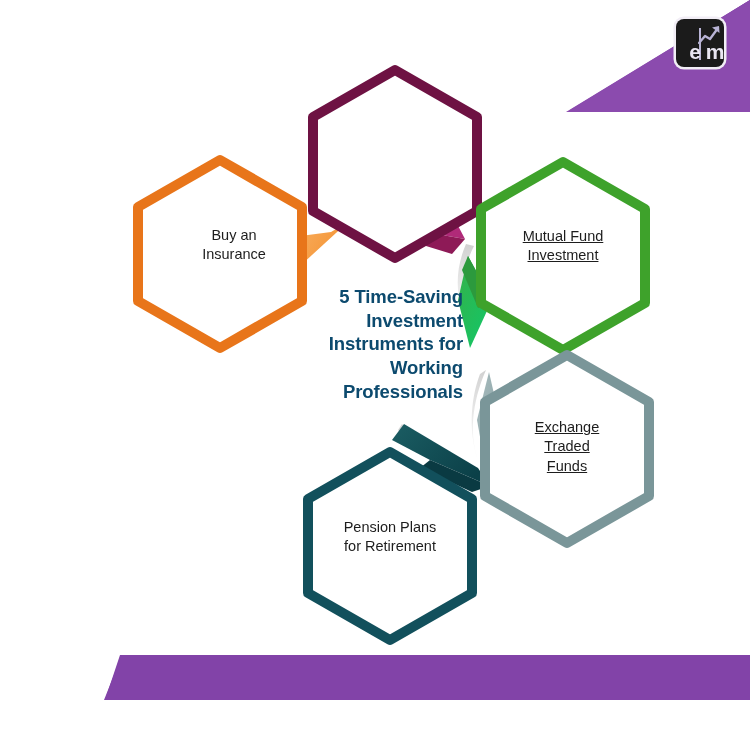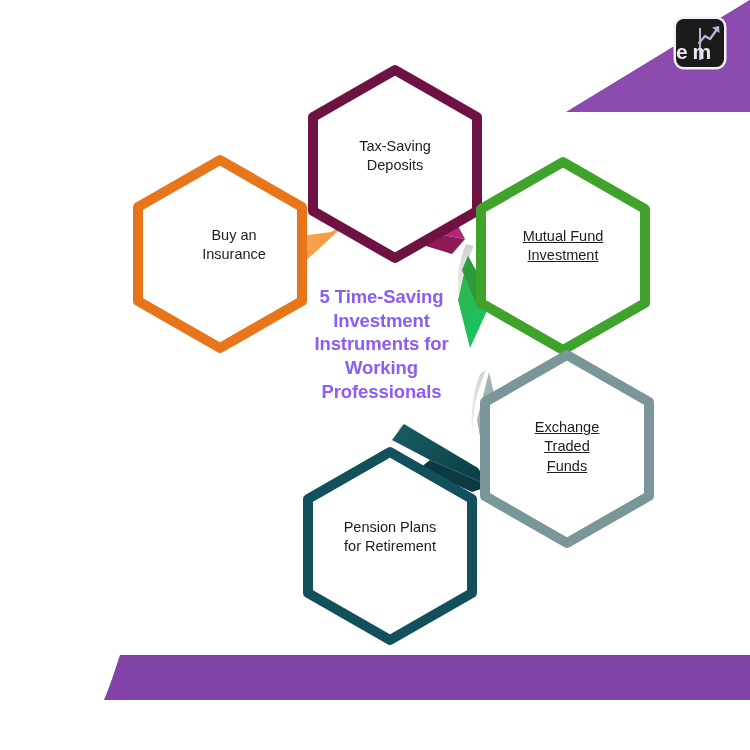--- a/index.html
+++ b/index.html
@@ -41,21 +41,21 @@
   .logo-inner {
     position: relative;
     width: 100%;
     height: 100%;
   }
   .logo-text {
     position: absolute;
     left: 0;
     right: 0;
     bottom: 5px;
-    text-align: left;
+    text-align: right;
     color: #e9e6f2;
     font-family: "Liberation Sans", sans-serif;
     font-size: 21px;
     font-weight: bold;
     line-height: 1;
     letter-spacing: -0.5px;
   }
   .logo-bar {
     position: absolute;
     left: 22.5px;
@@ -104,22 +104,22 @@
   .hl-mf       { left: 498px; top: 227px; width: 130px; text-decoration: underline; }
   .hl-etf      { left: 505px; top: 418px; width: 124px; text-decoration: underline; }
   .hl-pension  { left: 316px; top: 518px; width: 148px; }
 
   
   .center-title {
     position: absolute;
     left: 300px;
     top: 285px;
     width: 163px;
-    text-align: center;
-    color: #8b5cf6;
+    text-align: right;
+    color: #0c4a6e;
     font-family: "Liberation Sans", sans-serif;
     font-size: 18.5px;
     font-weight: bold;
     line-height: 1.28;
     white-space: pre-line;
     letter-spacing: -0.1px;
   }
 </style>
 </head>
 <body>
@@ -197,22 +197,20 @@
 
       <polygon points="220,160 302,207 302,301 220,348 138,301 138,207" fill="#ffffff" stroke="#E8751A" stroke-width="10" stroke-linejoin="round"></polygon>
 
       <polygon points="563,162 645,209 645,303 563,350 481,303 481,209" fill="#ffffff" stroke="#3EA22B" stroke-width="10" stroke-linejoin="round"></polygon>
 
       <polygon points="567,355 649,402 649,496 567,543 485,496 485,402" fill="#ffffff" stroke="#7A9699" stroke-width="10" stroke-linejoin="round"></polygon>
 
       <polygon points="390,452 472,499 472,593 390,640 308,593 308,499" fill="#ffffff" stroke="#12505C" stroke-width="10" stroke-linejoin="round"></polygon>
     </svg>
 
-    <div class="hexlabel hl-tax">Tax-Saving
-Deposits</div>
     <div class="hexlabel hl-ins">Buy an
 Insurance</div>
     <div class="hexlabel hl-mf">Mutual Fund
 Investment</div>
     <div class="hexlabel hl-etf">Exchange
 Traded
 Funds</div>
     <div class="hexlabel hl-pension">Pension Plans
 for Retirement</div>
 

